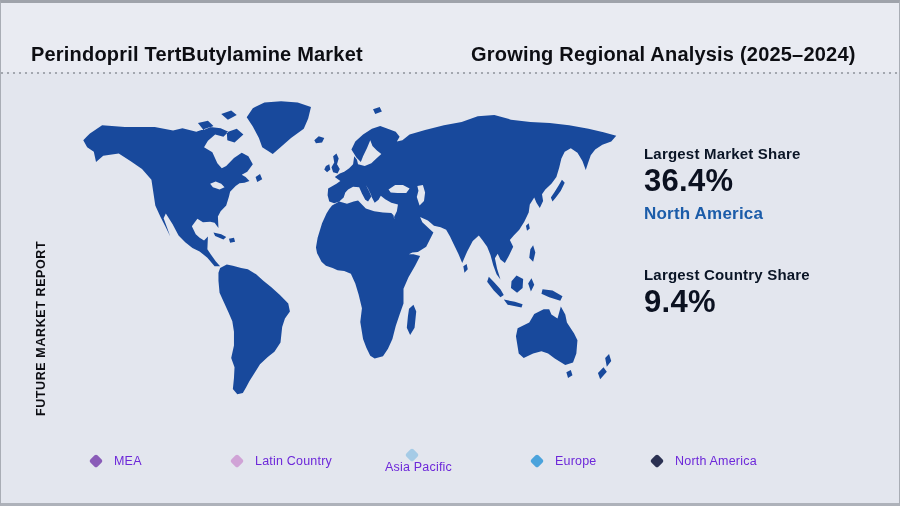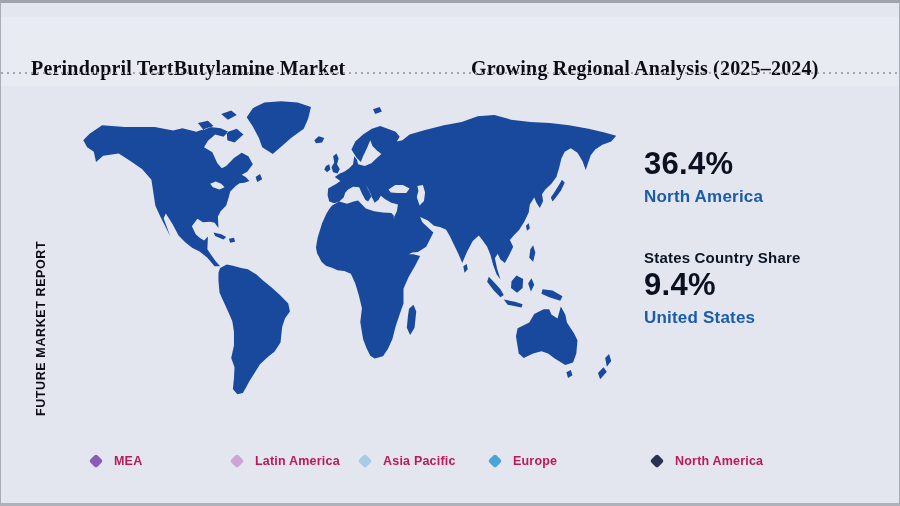--- a/index.html
+++ b/index.html
@@ -3,21 +3,21 @@
 <meta charset="utf-8">
 <style>
   html,body{margin:0;padding:0;}
   body{width:900px;height:506px;font-family:"Liberation Sans",sans-serif;}
   #frame{
     position:relative;width:900px;height:506px;box-sizing:border-box;
     border:1px solid #a9adb5;border-top:3px solid #9fa3ab;border-bottom:3px solid #aeb2ba;
     background:#e3e6ee;overflow:hidden;
   }
   .header{
-    position:absolute;left:0;top:14px;width:100%;height:69px;background:#e9ebf2;font-family:Liberation Serif, serif;
+    position:absolute;left:0;top:0;width:100%;height:69px;background:#e9ebf2;
   }
   .divider{
     position:absolute;left:0;top:69px;width:100%;height:2px;
     background:repeating-linear-gradient(90deg,#a3a7af 0 2px,transparent 2px 6px);
   }
   .title-left{
     position:absolute;left:30px;top:40px;font-size:20px;font-weight:bold;color:#0d0e13;
     letter-spacing:0.2px;white-space:nowrap;
   }
   .title-right{
@@ -32,28 +32,28 @@
   .map-svg{position:absolute;left:64px;top:96px;width:554px;height:298px;}
   .stats{position:absolute;left:643px;top:142px;width:250px;}
   .stat-label{font-size:15px;font-weight:bold;color:#0a1526;letter-spacing:0.2px;}
   .stat-value{font-size:31px;font-weight:bold;color:#0b1120;margin-top:1px;letter-spacing:0.3px;}
   .stat-region{font-size:17px;font-weight:bold;margin-top:5px;letter-spacing:0.2px;}
   .stat-gap{height:42px;}
   .legend{position:absolute;left:0;top:447px;width:100%;height:22px;}
   .legend-item{position:absolute;display:flex;align-items:center;height:22px;}
   .legend-item:nth-child(1){left:90px;}
   .legend-item:nth-child(2){left:231px;}
-  .legend-item:nth-child(3){left:359px;}
-  .legend-item:nth-child(4){left:489px;justify-content:flex-end;}
+  .legend-item:nth-child(3){left:371px;flex-direction:column;}
+  .legend-item:nth-child(4){left:531px;justify-content:flex-end;}
   .legend-item:nth-child(5){left:651px;}
   .diamond{
     width:10px;height:10px;border-radius:2px;transform:rotate(45deg);
     display:inline-block;flex:0 0 auto;
   }
-  .legend-label{margin-left:13px;font-size:12.5px;font-weight:bold;color:#be185d;letter-spacing:0.2px;}
+  .legend-label{margin-left:13px;font-size:12.5px;font-weight:normal;color:#6d28d9;letter-spacing:0.2px;}
 </style>
 </head>
 <body>
 
 <div id="frame">
 
   <div class="header">
     <div class="title-left">Perindopril TertButylamine Market</div>
     <div class="title-right">Growing Regional Analysis (2025–2024)</div>
   </div>
@@ -94,36 +94,36 @@
       M556,18 L568,14 572,22 560,26 Z
     " fill="#18499c"></path>
     <path d="
       M584,158 L596,150 610,150 622,156 616,164 600,164 588,163 Z
       M636,152 L646,150 650,163 648,178 640,186 635,171 638,160 Z
       M262,148 L272,144 282,148 288,154 279,158 267,154 Z
     " fill="#e3e6ee"></path>
   </svg>
 
   <div class="stats">
+    <div class="stat-label">Largest Market Share</div>
     <div class="stat-value">36.4%</div>
     <div class="stat-region" style="color: rgb(27, 92, 169);">North America</div>
     <div class="stat-gap"></div>
-    <div class="stat-label">States Country Share</div>
+    <div class="stat-label">Largest Country Share</div>
     <div class="stat-value">9.4%</div>
-    <div class="stat-region" style="color: rgb(27, 92, 169);">United States</div>
   </div>
 
   <div class="legend">
     <div class="legend-item">
       <span class="diamond" style="background: rgb(138, 92, 184);"></span>
       <span class="legend-label">MEA</span>
     </div>
     <div class="legend-item">
       <span class="diamond" style="background: rgb(208, 163, 214);"></span>
-      <span class="legend-label">Latin America</span>
+      <span class="legend-label">Latin Country</span>
     </div>
     <div class="legend-item">
       <span class="diamond" style="background: rgb(165, 203, 230);"></span>
       <span class="legend-label">Asia Pacific</span>
     </div>
     <div class="legend-item">
       <span class="diamond" style="background: rgb(75, 163, 220);"></span>
       <span class="legend-label">Europe</span>
     </div>
     <div class="legend-item">

